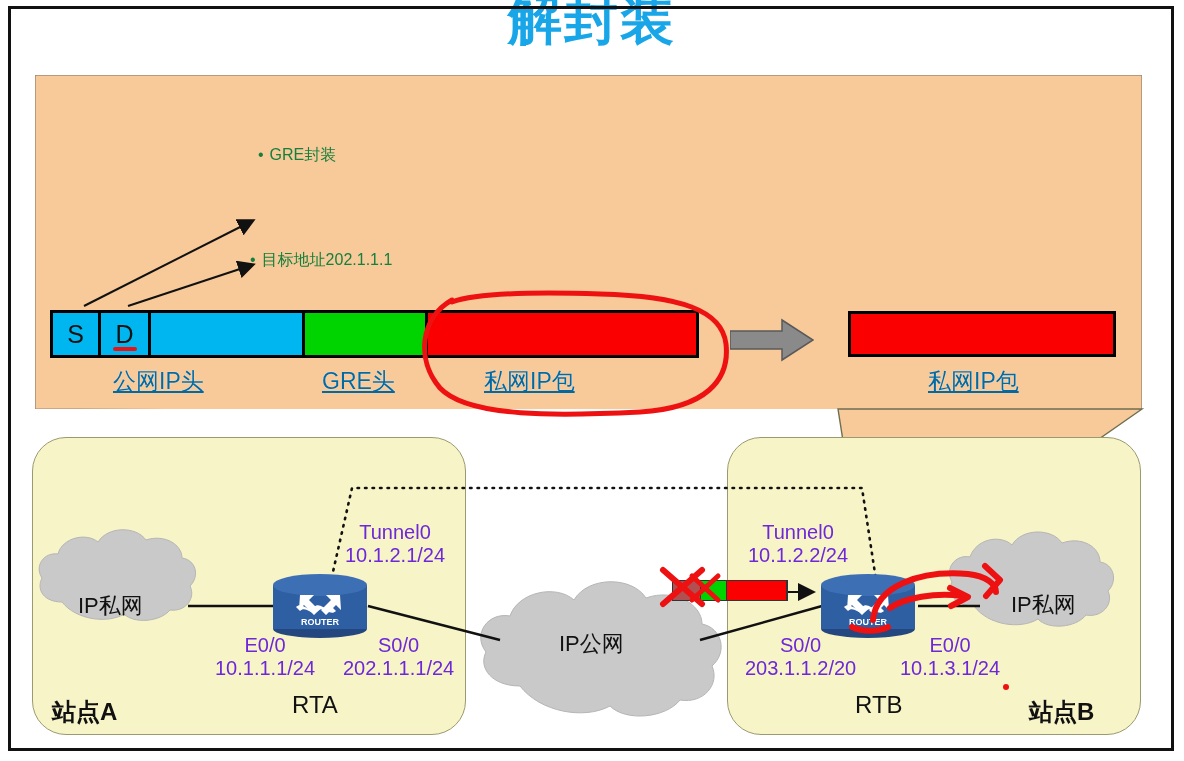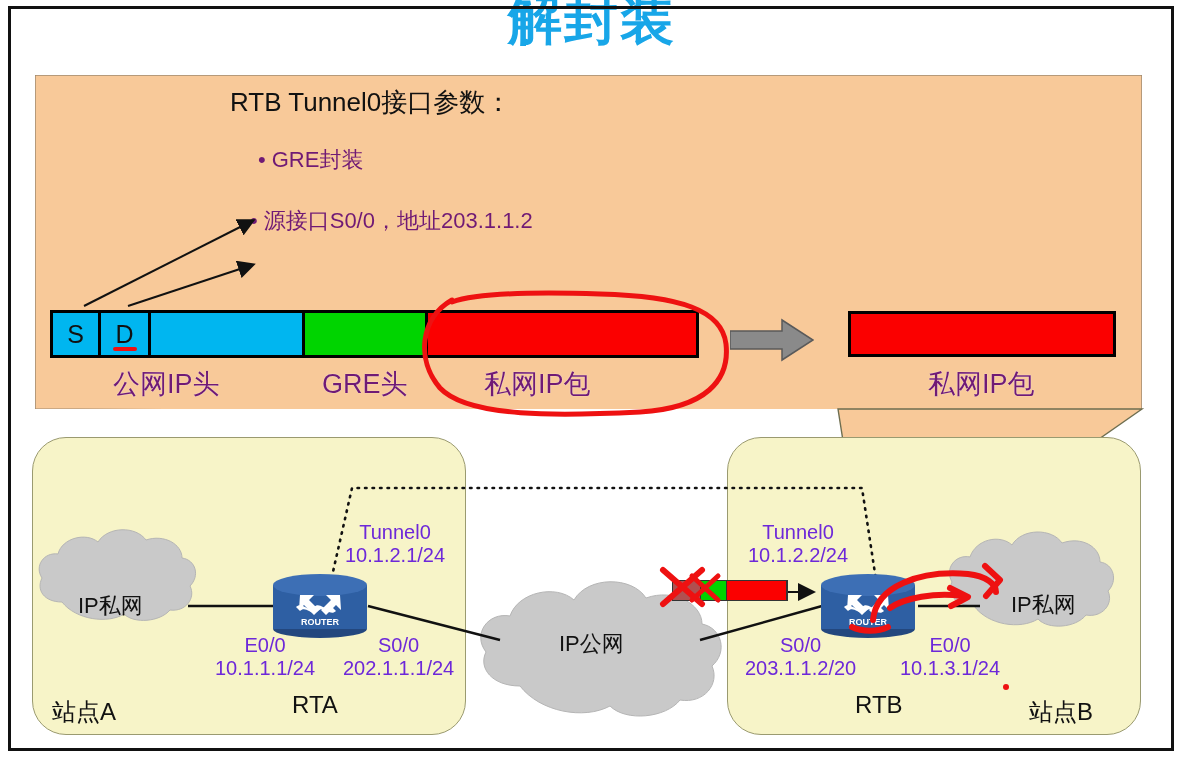--- a/index.html
+++ b/index.html
@@ -12,52 +12,52 @@
   
   .title{position:absolute;left:0;top:-16px;width:1184px;text-align:center;
          font-size:54px;font-weight:bold;color:#18a6e8;letter-spacing:2px;
          font-family:"Liberation Sans","DejaVu Sans",sans-serif;}
 
   
   .callout{position:absolute;left:35px;top:75px;width:1107px;height:334px;}
   .callout svg{position:absolute;left:0;top:0;}
 
   .callout-head{position:absolute;left:230px;top:85px;font-size:26px;color:#111;white-space:nowrap;}
-  .bullet{position:absolute;font-size:22px;color:#701a75;white-space:nowrap;}
+  .bullet{position:absolute;font-size:16px;color:#15803d;white-space:nowrap;}
   .bullet .dot{display:inline-block;margin-right:6px;}
   .b1{left:258px;top:145px;}
   .b2{left:250px;top:206px;}
   .b3{left:250px;top:250px;}
 
   
   .pkt{position:absolute;display:flex;border:3px solid #000;box-sizing:border-box;height:48px;}
   .pkt .seg{border-right:3px solid #000;box-sizing:border-box;position:relative;}
   .pkt .seg:last-child{border-right:none;}
   .seg-lab{position:absolute;left:0;top:0;width:100%;height:100%;
            display:flex;align-items:center;justify-content:center;
            font-size:25px;color:#111;}
   .underline-red{position:absolute;left:50%;transform:translateX(-50%);bottom:4px;
                  width:24px;height:4px;background:#ee1111;border-radius:2px;}
 
-  .caplab{position:absolute;font-size:27px;color:#701a75;white-space:nowrap;
-          text-shadow:0 0 1px #fff;}
+  .caplab{position:absolute;font-size:23px;color:#0369a1;white-space:nowrap;
+          text-shadow:0 0 1px #fff;text-decoration:underline;}
 
   
   .grey-arrow{position:absolute;}
 
   
   .siteA{position:absolute;left:32px;top:437px;width:434px;height:298px;
          background:#f7f4c8;border:1.5px solid #9a9a70;border-radius:34px;box-sizing:border-box;}
   .siteB{position:absolute;left:727px;top:437px;width:414px;height:298px;
          background:#f7f4c8;border:1.5px solid #9a9a70;border-radius:34px;box-sizing:border-box;}
   .cloud-lab{position:absolute;font-size:22px;color:#111;white-space:nowrap;}
 
   .router{position:absolute;width:96px;height:66px;}
   .netlab{position:absolute;font-size:20px;color:#6d28d9;white-space:nowrap;text-align:center;}
-  .sitelab{position:absolute;font-size:24px;color:#111;white-space:nowrap;}
+  .sitelab{position:absolute;font-size:24px;color:#111;white-space:nowrap;font-weight:bold;}
   .rtrname{position:absolute;font-size:24px;color:#111;white-space:nowrap;}
 
   
   .ovl{position:absolute;left:0;top:0;width:1184px;height:761px;pointer-events:none;}
 
   
   .minipkt{position:absolute;display:flex;height:21px;border:1px solid #333;box-sizing:border-box;}
   .minipkt div{height:100%;box-sizing:border-box;}
 </style>
 </head>
@@ -72,27 +72,26 @@
   <div class="callout">
     <svg width="1107" height="334" viewBox="0 0 1107 334">
       <polygon points="0,0 1107,0 1107,340 1045,340 0,334" fill="#f8c999" stroke="#a08a70" stroke-width="1.5"></polygon>
     </svg>
   </div>
 
   <svg class="ovl">
     <polygon points="838,409 1142,409 868,600" fill="#f8c999" stroke="#6e6e50" stroke-width="1.4"></polygon>
   </svg>
 
-  <div class="callout-head">RTB Tunnel0接口参数：</div>
 
   <div class="bullet b1">
     <span class="dot">•</span><span>GRE封装</span>
   </div>
-  <div class="bullet b2">
-    <span class="dot">•</span><span>源接口S0/0，地址203.1.1.2</span>
+  <div class="bullet b3">
+    <span class="dot">•</span><span>目标地址202.1.1.1</span>
   </div>
 
   <svg class="ovl">
     <defs>
       <marker id="ah" markerWidth="9" markerHeight="9" refX="7" refY="4.5" orient="auto">
         <path d="M0,0 L9,4.5 L0,9 Z" fill="#111"></path>
       </marker>
     </defs>
     <line x1="84" y1="306" x2="252" y2="221" stroke="#111" stroke-width="2" marker-end="url(#ah)"></line>
     <line x1="128" y1="306" x2="252" y2="265" stroke="#111" stroke-width="2" marker-end="url(#ah)"></line>

